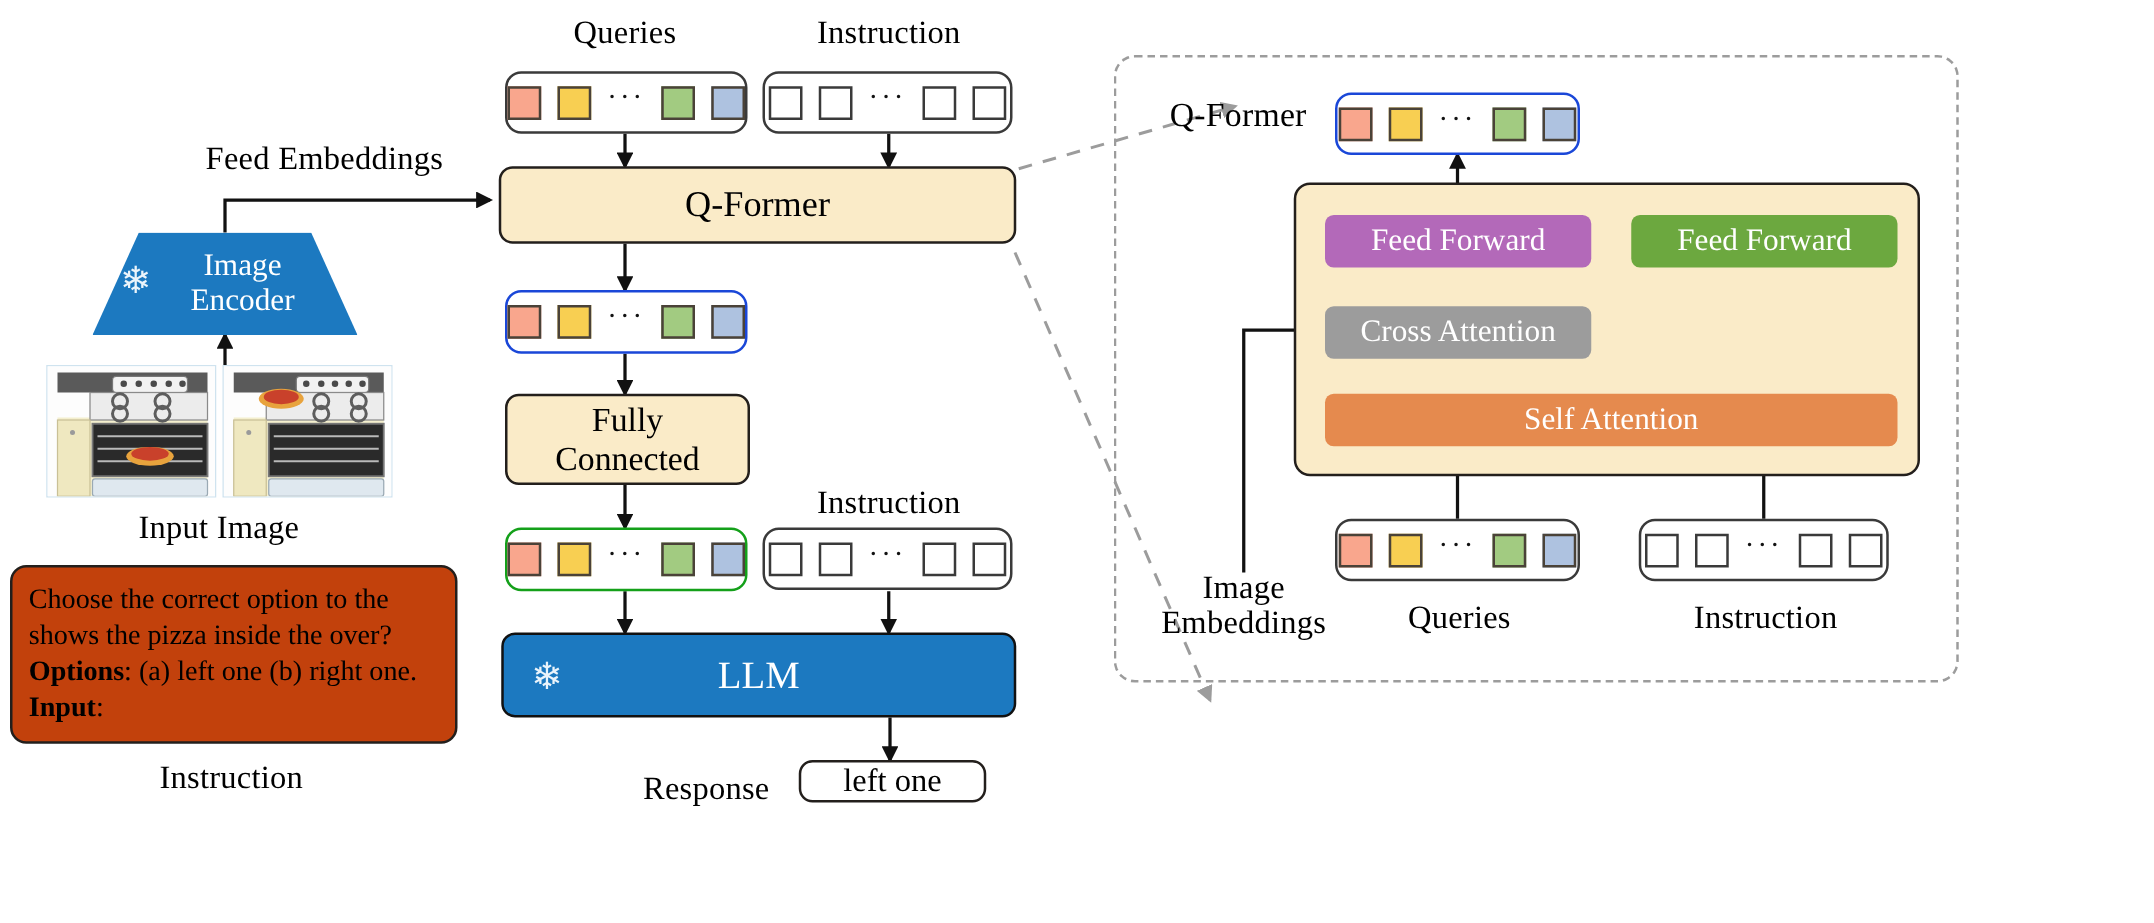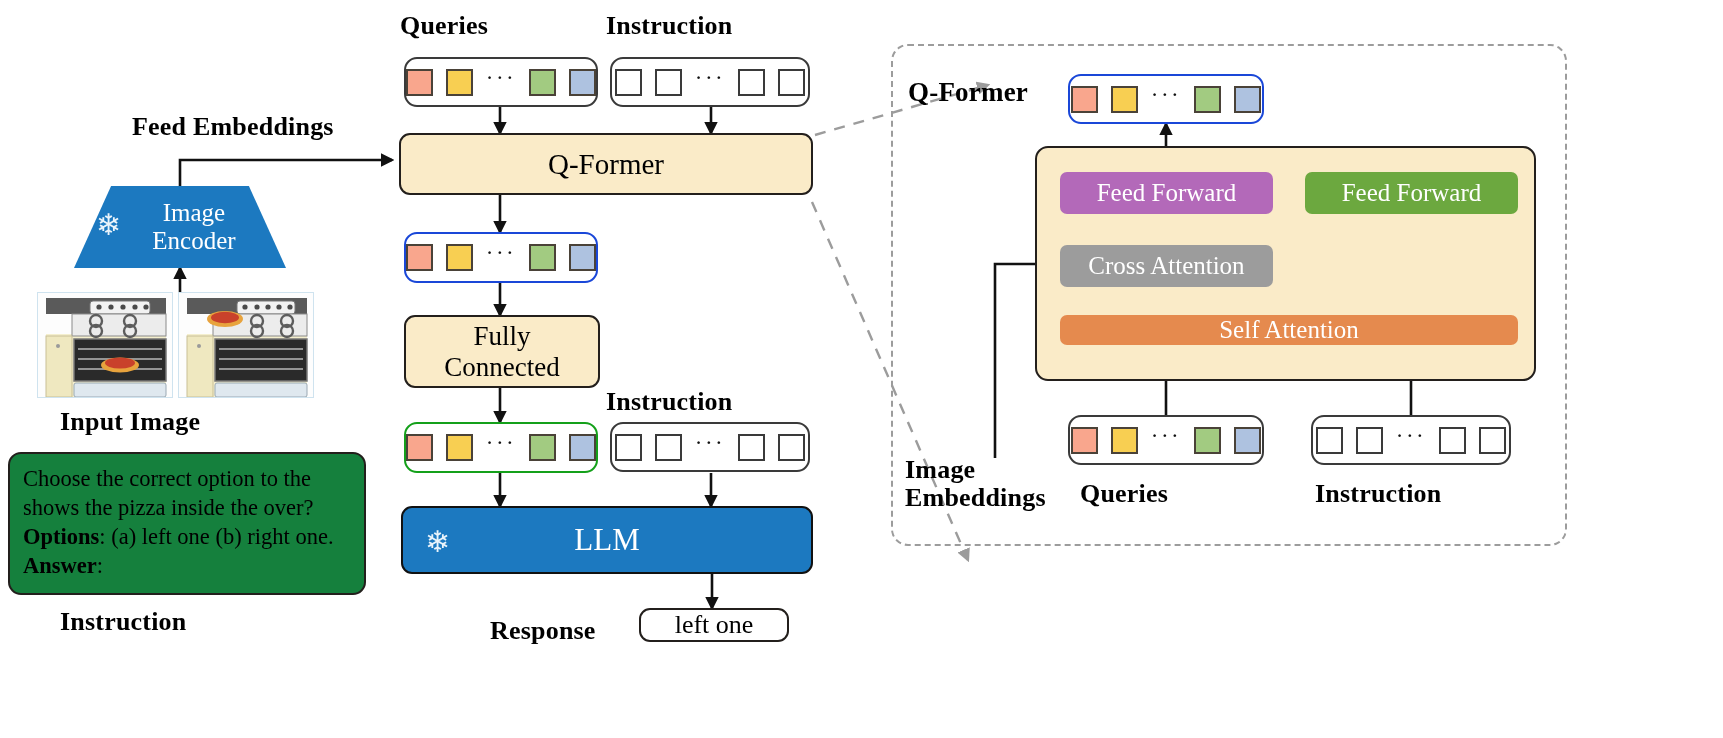--- a/index.html
+++ b/index.html
@@ -1,36 +1,36 @@
 <!DOCTYPE html>
 <html><head>
 <meta charset="utf-8">
 <style>
   html,body{margin:0;padding:0;background:#ffffff;}
   body{width:1723px;height:738px;position:relative;overflow:hidden;
        font-family:"Liberation Serif","DejaVu Serif",serif;color:#000;}
   .abs{position:absolute;}
-  .bold-label{font-weight:bold;font-size:26px;letter-spacing:.2px;text-align:left;line-height:1.08;}
+  .bold-label{font-weight:normal;font-size:26px;letter-spacing:.2px;text-align:center;line-height:1.08;}
 
   
   .strip{box-sizing:border-box;display:flex;align-items:center;justify-content:center;
          gap:13px;border:2.4px solid #3a3a3a;border-radius:13px;background:#fff;}
   .strip.blue{border-color:#1a47d8;border-width:2.8px;}
   .strip.green{border-color:#14a01a;border-width:2.8px;}
   .tok{width:27px;height:27px;border:2px solid #4a4238;box-sizing:border-box;}
   .tok.empty{background:#fff;border-color:#3a3a3a;}
   .dots{font-size:23px;letter-spacing:2.5px;line-height:.5;color:#111;padding-bottom:9px;}
 
   
   .box{box-sizing:border-box;display:flex;align-items:center;justify-content:center;
        border:2.4px solid #231f1c;border-radius:11px;text-align:center;}
   .cream{background:#FAEBC8;}
   .llm{background:#1C79C0;border:2.4px solid #111;border-radius:11px;color:#fff;}
   .resp{background:#fff;border:2.4px solid #231f1c;border-radius:11px;font-size:26px;}
-  .instrbox{box-sizing:border-box;background:#15803d;border:2.2px solid #231f1c;border-radius:13px;
+  .instrbox{box-sizing:border-box;background:#c2410c;border:2.2px solid #231f1c;border-radius:13px;
             font-size:22.5px;line-height:1.285;padding:11px 13px 8px 13px;}
   .instrbox b{font-weight:bold;}
 
   
   .inner{box-sizing:border-box;display:flex;align-items:center;justify-content:center;
          border-radius:7px;color:#fff;font-size:25px;}
   .ff-purple{background:#B369B9;}
   .ff-green{background:#6CA83F;}
   .xattn{background:#9C9C9C;}
   .selfattn{background:#E58A4E;}
@@ -181,21 +181,21 @@
     <rect x="36" y="90" width="92" height="14" rx="2" fill="#dfe8ef" stroke="#9aa9b4" stroke-width="1"></rect>
   </svg>
 </div>
 
 <div class="abs bold-label" style="left:60px;top:408px;width:230px;">Input Image</div>
 
 <div class="abs instrbox" style="left:8px;top:452px;width:358px;height:143px;">
   <div>Choose the correct option to the</div>
   <div>shows the pizza inside the over?</div>
   <div><b>Options</b><span>: (a) left one (b) right one.</span></div>
-  <div><b>Answer</b><span>:</span></div>
+  <div><b>Input</b><span>:</span></div>
 </div>
 
 <div class="abs bold-label" style="left:60px;top:608px;width:250px;">Instruction</div>
 
 <div class="abs bold-label" style="left:400px;top:12px;width:200px;">Queries</div>
 <div class="abs bold-label" style="left:606px;top:12px;width:210px;">Instruction</div>
 
 <div class="abs strip" style="left:404px;top:57px;width:194px;height:50px;">
   <div class="tok" style="background:#F9A68D;"></div>
   <div class="tok" style="background:#F8CF52;"></div>
@@ -263,21 +263,21 @@
   <span class="dots">···</span>
   <div class="tok" style="background:#A2CB81;"></div>
   <div class="tok" style="background:#AEC2E0;"></div>
 </div>
 
 <div class="abs panel-cream" style="left:1035px;top:146px;width:501px;height:235px;"></div>
 
 <div class="abs inner ff-purple" style="left:1060px;top:172px;width:213px;height:42px;">Feed Forward</div>
 <div class="abs inner ff-green" style="left:1305px;top:172px;width:213px;height:42px;">Feed Forward</div>
 <div class="abs inner xattn" style="left:1060px;top:245px;width:213px;height:42px;">Cross Attention</div>
-<div class="abs inner selfattn" style="left:1060px;top:315px;width:458px;height:30px;font-family:Liberation Serif, serif;">Self Attention</div>
+<div class="abs inner selfattn" style="left:1060px;top:315px;width:458px;height:42px;font-family:Liberation Serif, serif;">Self Attention</div>
 
 <div class="abs strip" style="left:1068px;top:415px;width:196px;height:50px;">
   <div class="tok" style="background:#F9A68D;"></div>
   <div class="tok" style="background:#F8CF52;"></div>
   <span class="dots">···</span>
   <div class="tok" style="background:#A2CB81;"></div>
   <div class="tok" style="background:#AEC2E0;"></div>
 </div>
 
 <div class="abs strip" style="left:1311px;top:415px;width:200px;height:50px;">

